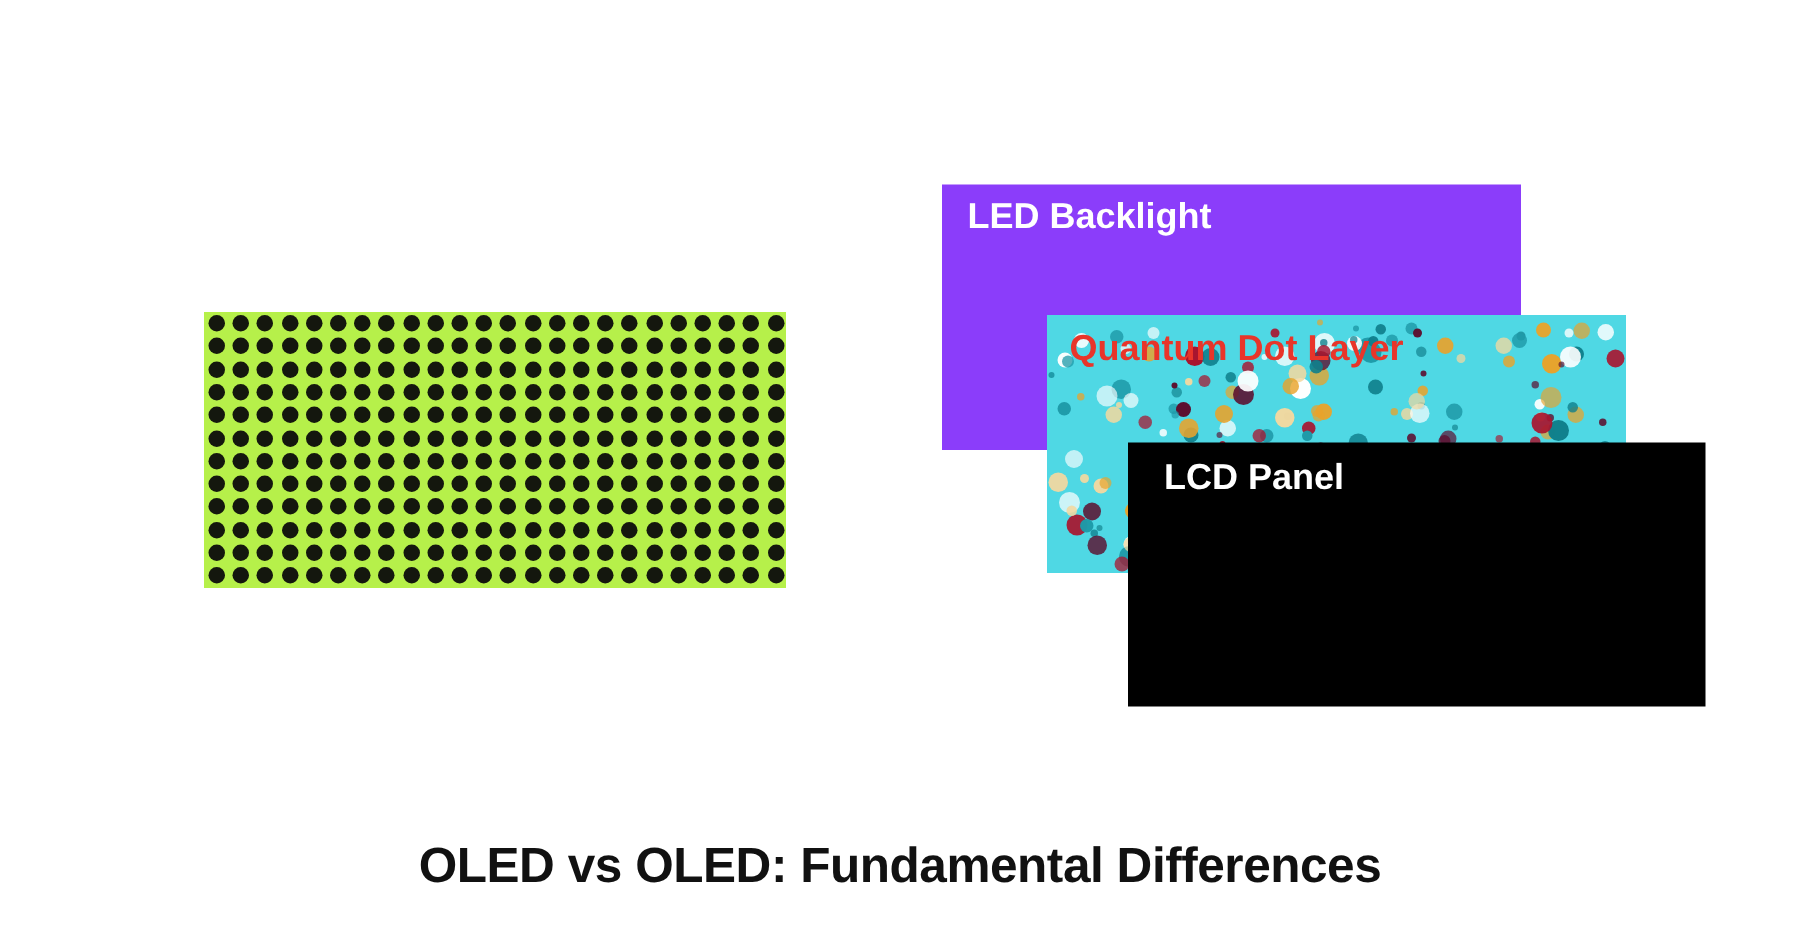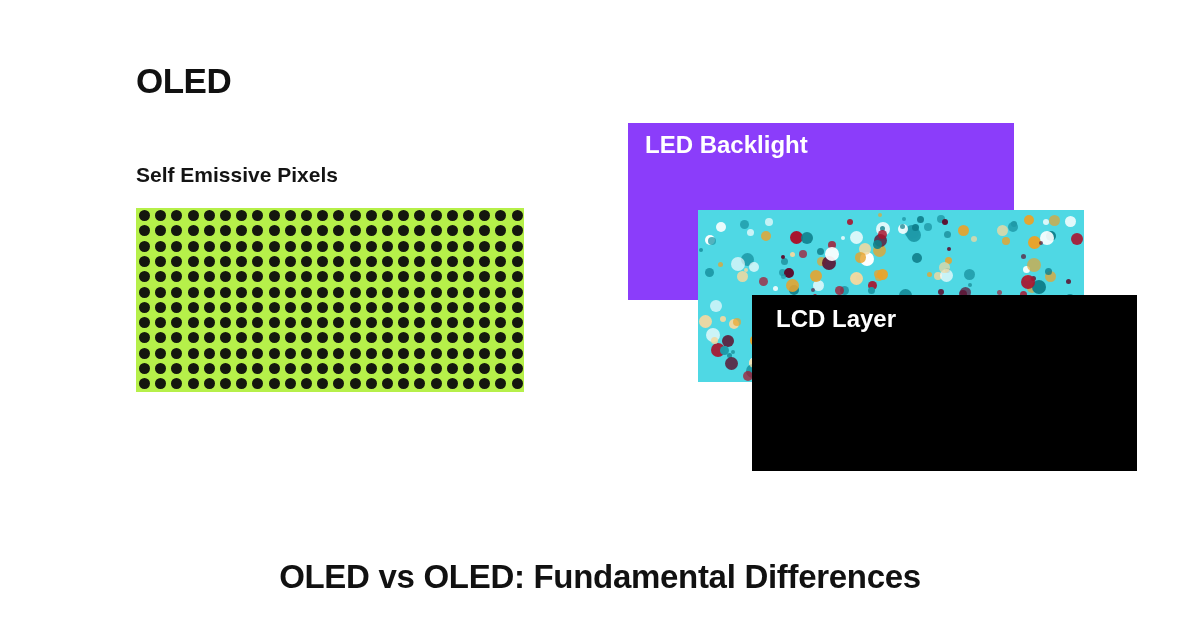--- a/index.html
+++ b/index.html
@@ -147,23 +147,21 @@
     color: #111111;
     letter-spacing: -0.3px;
     line-height: 42px;
   }
 </style>
 </head>
 <body>
 
 <div id="stage">
 
-  <div id="oled-heading" class="col-heading">OLED</div>
-
-  <div id="oled-sublabel">Self Emissive Pixels</div>
+
 
   <div id="oled-grid" style="background: rgb(182, 240, 74); left: 136px; top: 208px; width: 388px; height: 184px;">
       <div class="pixel-dot" style="background: rgb(20, 23, 14); width: 11px; height: 11px; left: 3px; top: 2px;"></div>
       <div class="pixel-dot" style="background: rgb(20, 23, 14); width: 11px; height: 11px; left: 19px; top: 2px;"></div>
       <div class="pixel-dot" style="background: rgb(20, 23, 14); width: 11px; height: 11px; left: 35px; top: 2px;"></div>
       <div class="pixel-dot" style="background: rgb(20, 23, 14); width: 11px; height: 11px; left: 52px; top: 2px;"></div>
       <div class="pixel-dot" style="background: rgb(20, 23, 14); width: 11px; height: 11px; left: 68px; top: 2px;"></div>
       <div class="pixel-dot" style="background: rgb(20, 23, 14); width: 11px; height: 11px; left: 84px; top: 2px;"></div>
       <div class="pixel-dot" style="background: rgb(20, 23, 14); width: 11px; height: 11px; left: 100px; top: 2px;"></div>
       <div class="pixel-dot" style="background: rgb(20, 23, 14); width: 11px; height: 11px; left: 116px; top: 2px;"></div>
@@ -659,21 +657,22 @@
       <div class="qd-dot" style="width: 13px; height: 13px; left: 1px; top: 105px; background: rgb(242, 216, 160); opacity: 0.94;"></div>
       <div class="qd-dot" style="width: 7px; height: 7px; left: 373px; top: 129px; background: rgb(242, 216, 160); opacity: 0.68;"></div>
       <div class="qd-dot" style="width: 14px; height: 14px; left: 229px; top: 148px; background: rgb(168, 21, 47); opacity: 0.93;"></div>
       <div class="qd-dot" style="width: 12px; height: 12px; left: 103px; top: 22px; background: rgb(15, 127, 140); opacity: 0.89;"></div>
       <div class="qd-dot" style="width: 11px; height: 11px; left: 241px; top: 52px; background: rgb(242, 216, 160); opacity: 0.7;"></div>
       <div class="qd-dot" style="width: 4px; height: 4px; left: 55px; top: 99px; background: rgb(168, 21, 47); opacity: 0.87;"></div>
       <div class="qd-dot" style="width: 10px; height: 10px; left: 155px; top: 123px; background: rgb(168, 21, 47); opacity: 0.97;"></div>
       <div class="qd-dot" style="width: 8px; height: 8px; left: 208px; top: 102px; background: rgb(255, 255, 255); opacity: 0.73;"></div>
       <div class="qd-dot" style="width: 10px; height: 10px; left: 45px; top: 161px; background: rgb(168, 21, 47); opacity: 0.75;"></div>
       <div class="qd-dot" style="width: 14px; height: 14px; left: 323px; top: 65px; background: rgb(168, 21, 47); opacity: 0.92;"></div>
+      <div id="quantum-dot-label" class="layer-label">Quantum Dot Layer</div>
     </div>
 
   <div id="lcd-panel-layer">
-    <div id="lcd-panel-label" class="layer-label">LCD Layer</div>
+    <div id="lcd-panel-label" class="layer-label">LCD Panel</div>
   </div>
 
   <div id="bottom-title">OLED vs OLED: Fundamental Differences</div>
 
 </div>
 
 </body></html>

